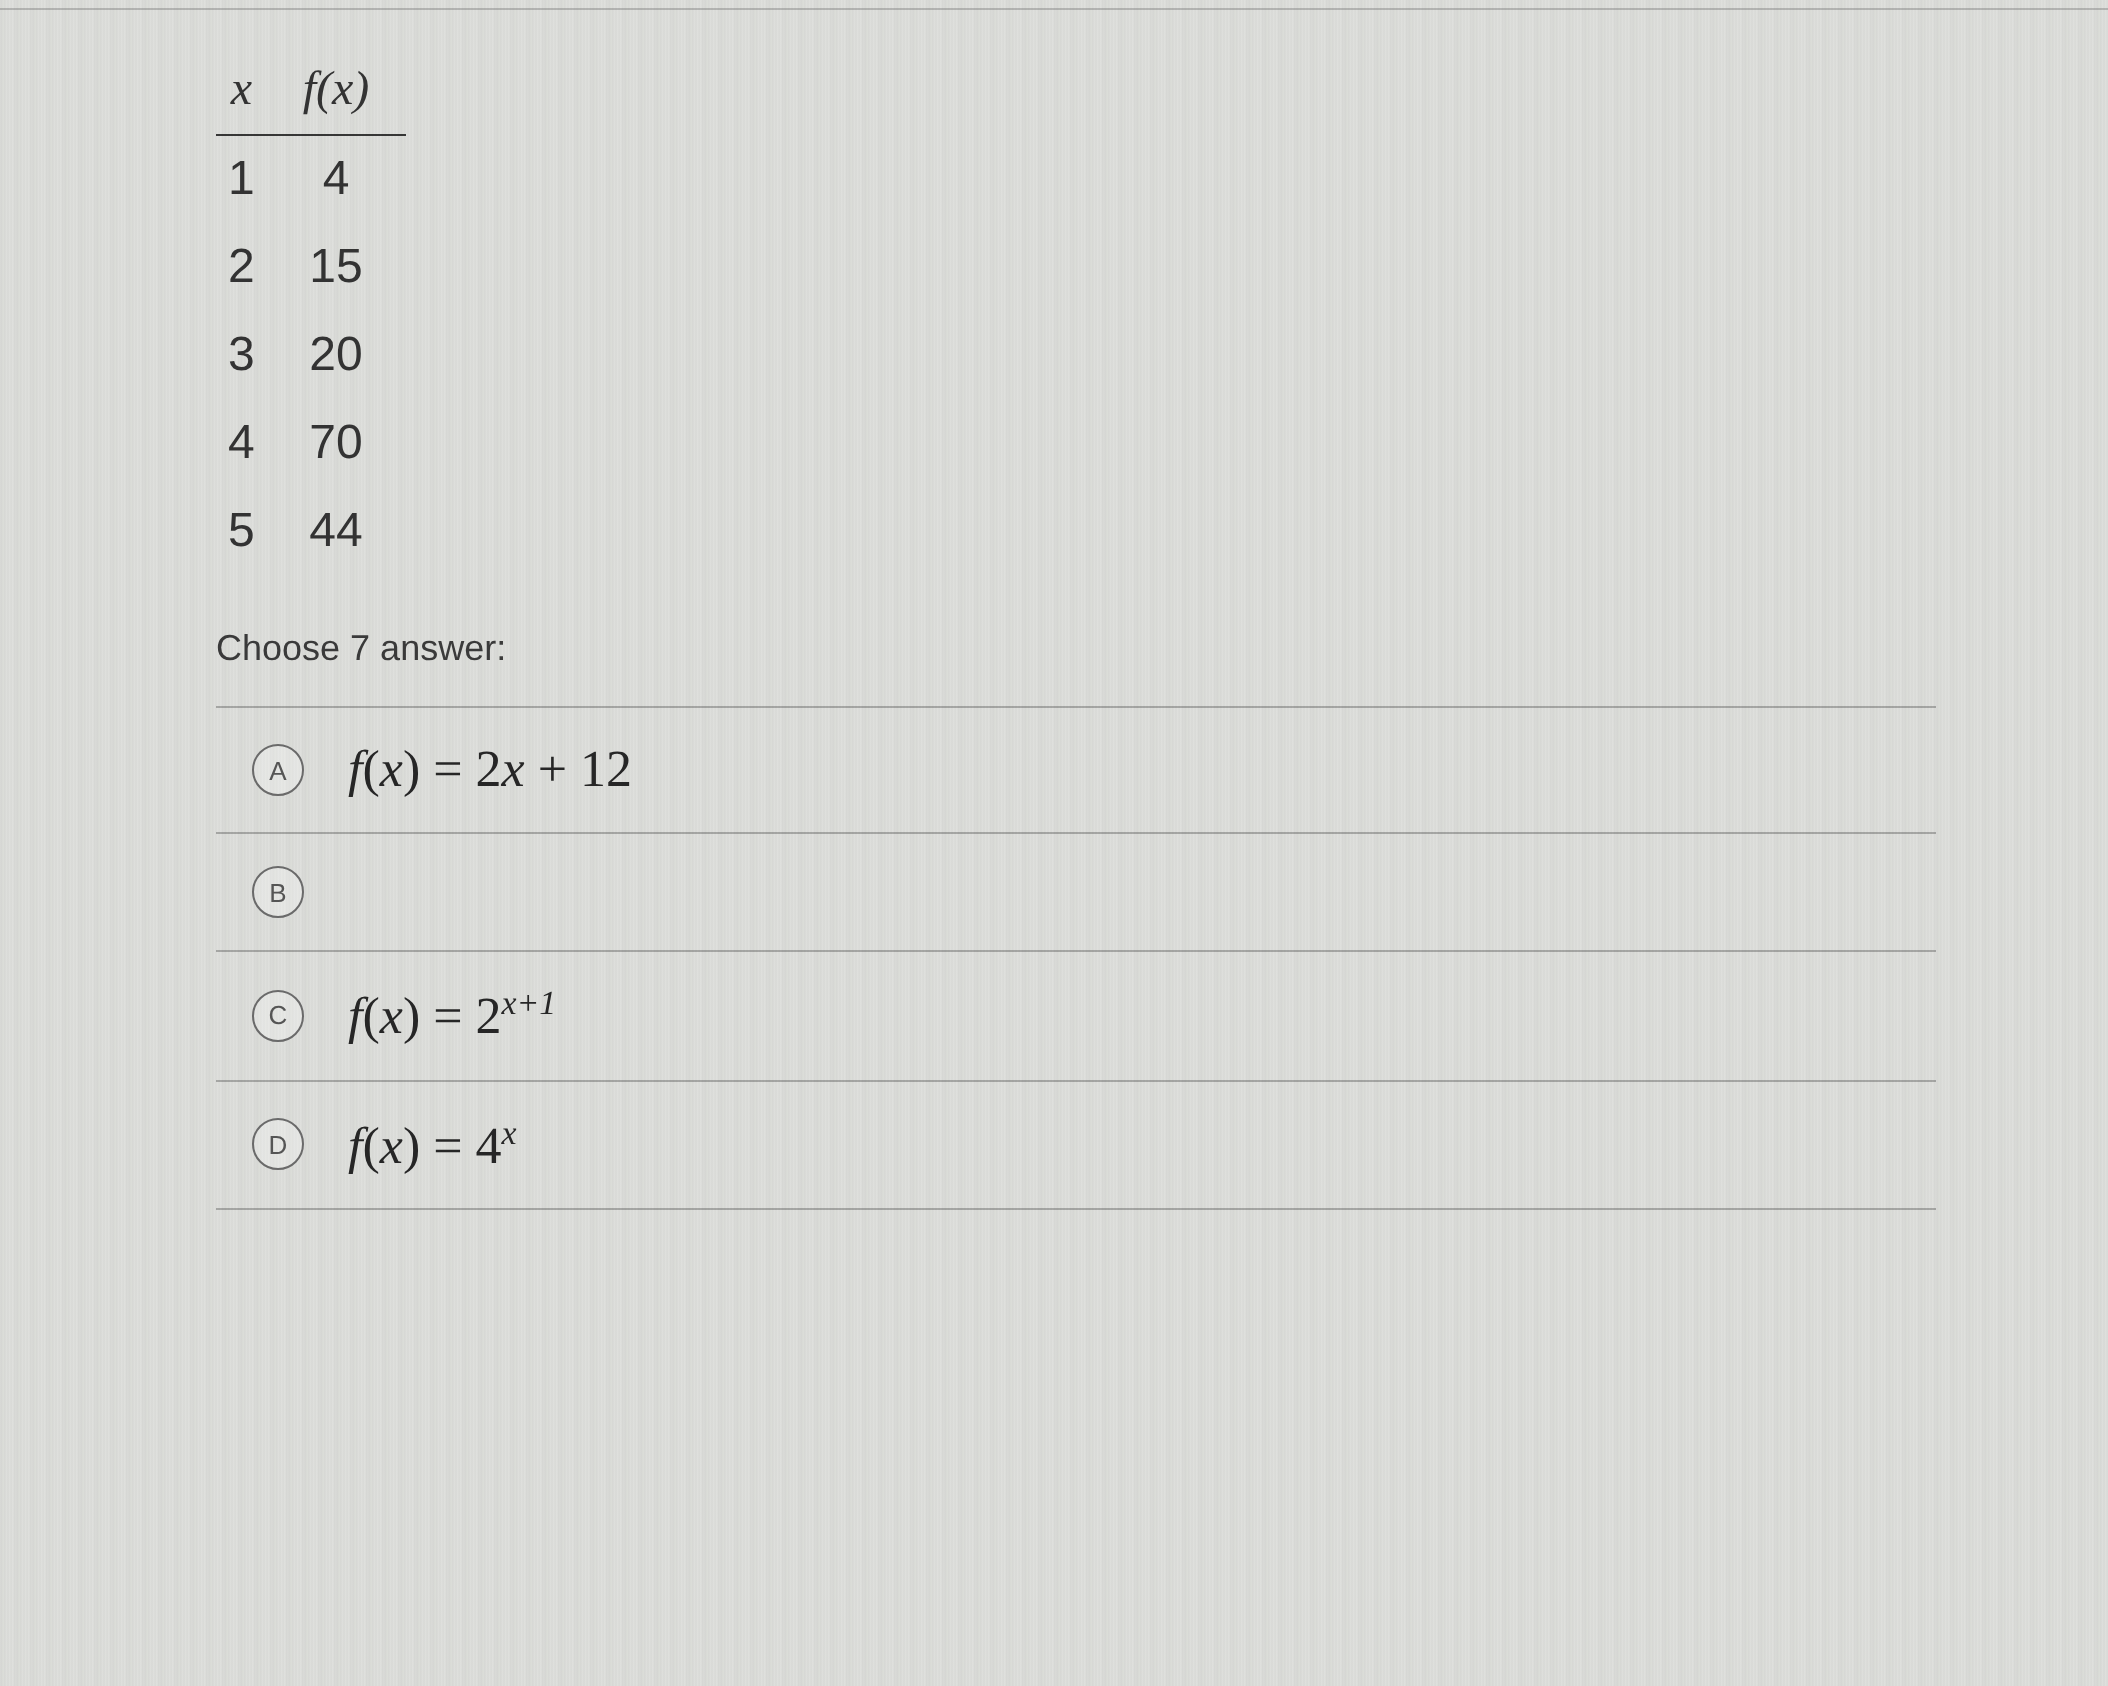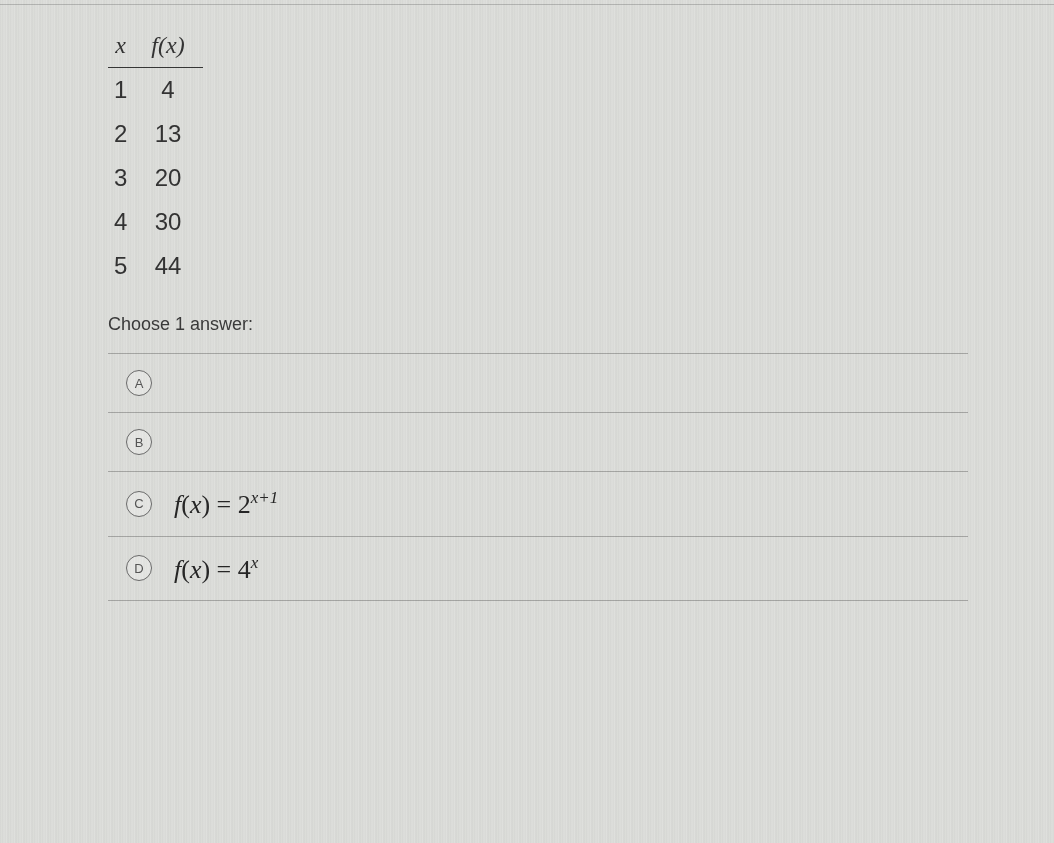--- a/index.html
+++ b/index.html
@@ -116,44 +116,47 @@
           <th><span class="fn">f(x)</span></th>
         </tr>
       </thead>
       <tbody>
         <tr>
           <td>1</td>
           <td>4</td>
         </tr>
         <tr>
           <td>2</td>
-          <td>13</td>
+          <td>15</td>
         </tr>
         <tr>
           <td>3</td>
           <td>20</td>
         </tr>
         <tr>
           <td>4</td>
-          <td>30</td>
+          <td>70</td>
         </tr>
         <tr>
           <td>5</td>
           <td>44</td>
         </tr>
       </tbody>
     </table>
 
 
-    <div class="instruct">Choose 1 answer:</div>
+    <div class="instruct">Choose 7 answer:</div>
 
     <div class="choices">
 
       <div class="choice">
         <div class="bubble">A</div>
+        <div class="formula">
+          <span class="fn">f</span>(<span class="var">x</span>) = 2<span class="var">x</span> + 12
+        </div>
       </div>
 
       <div class="choice">
         <div class="bubble">B</div>
       </div>
 
       <div class="choice">
         <div class="bubble">C</div>
         <div class="formula">
           <span class="fn">f</span>(<span class="var">x</span>) = 2<sup><span class="var">x</span>+1</sup>

